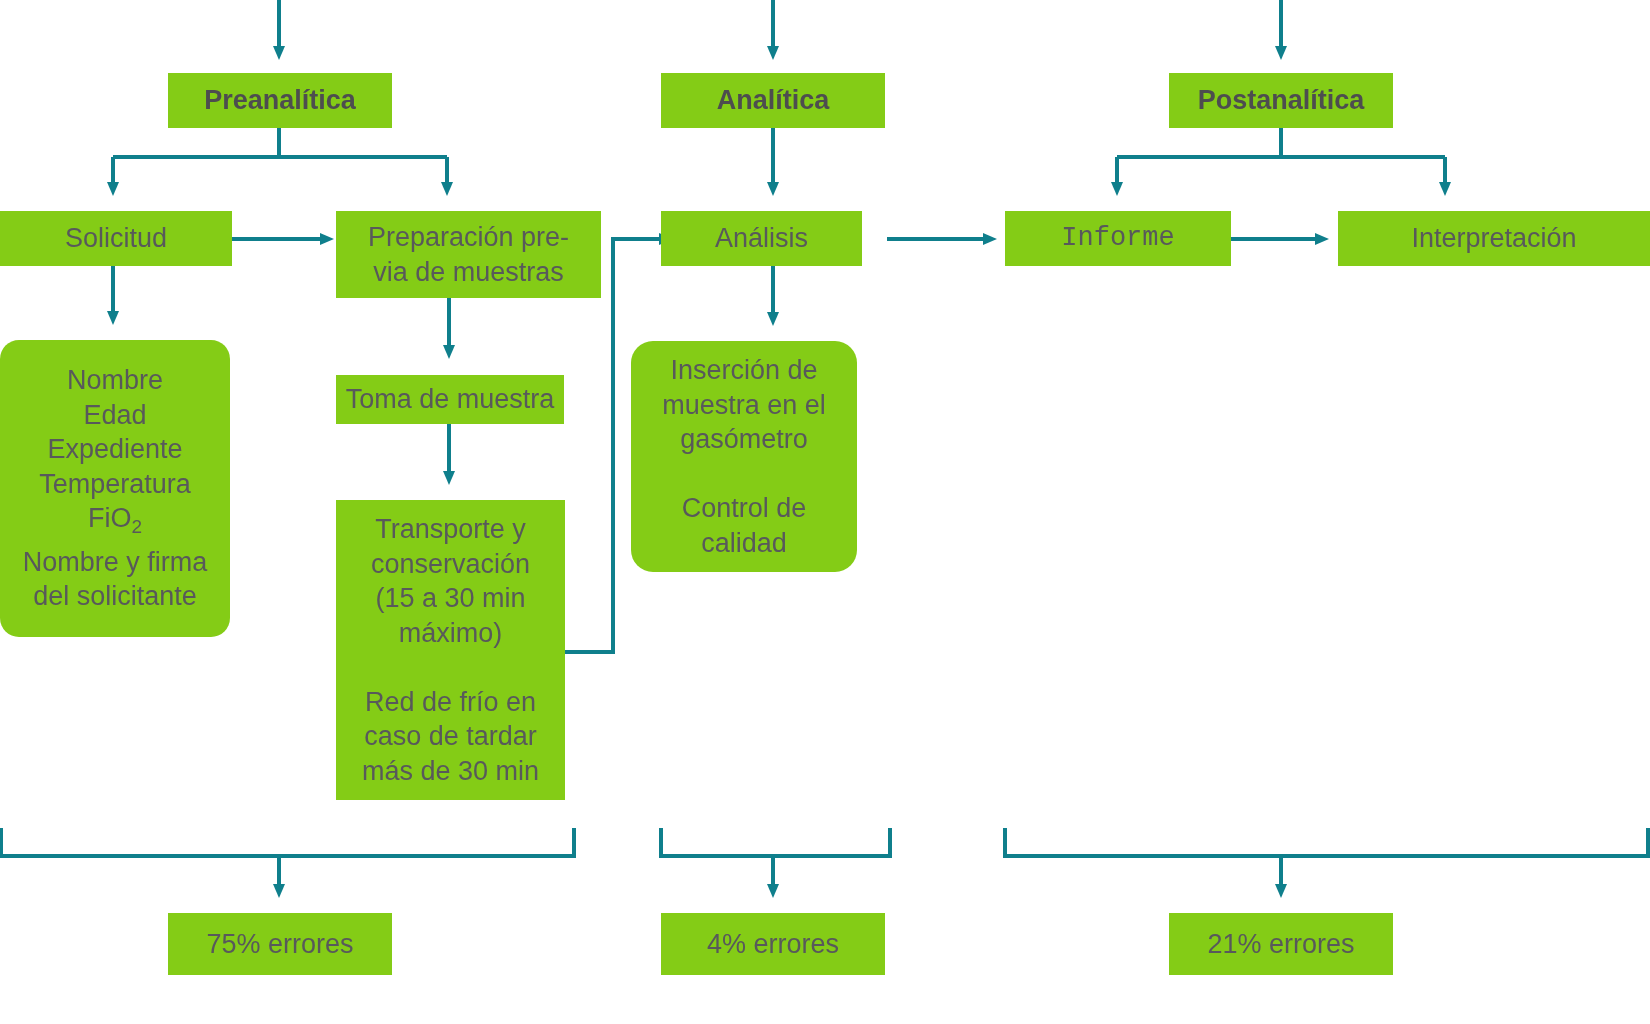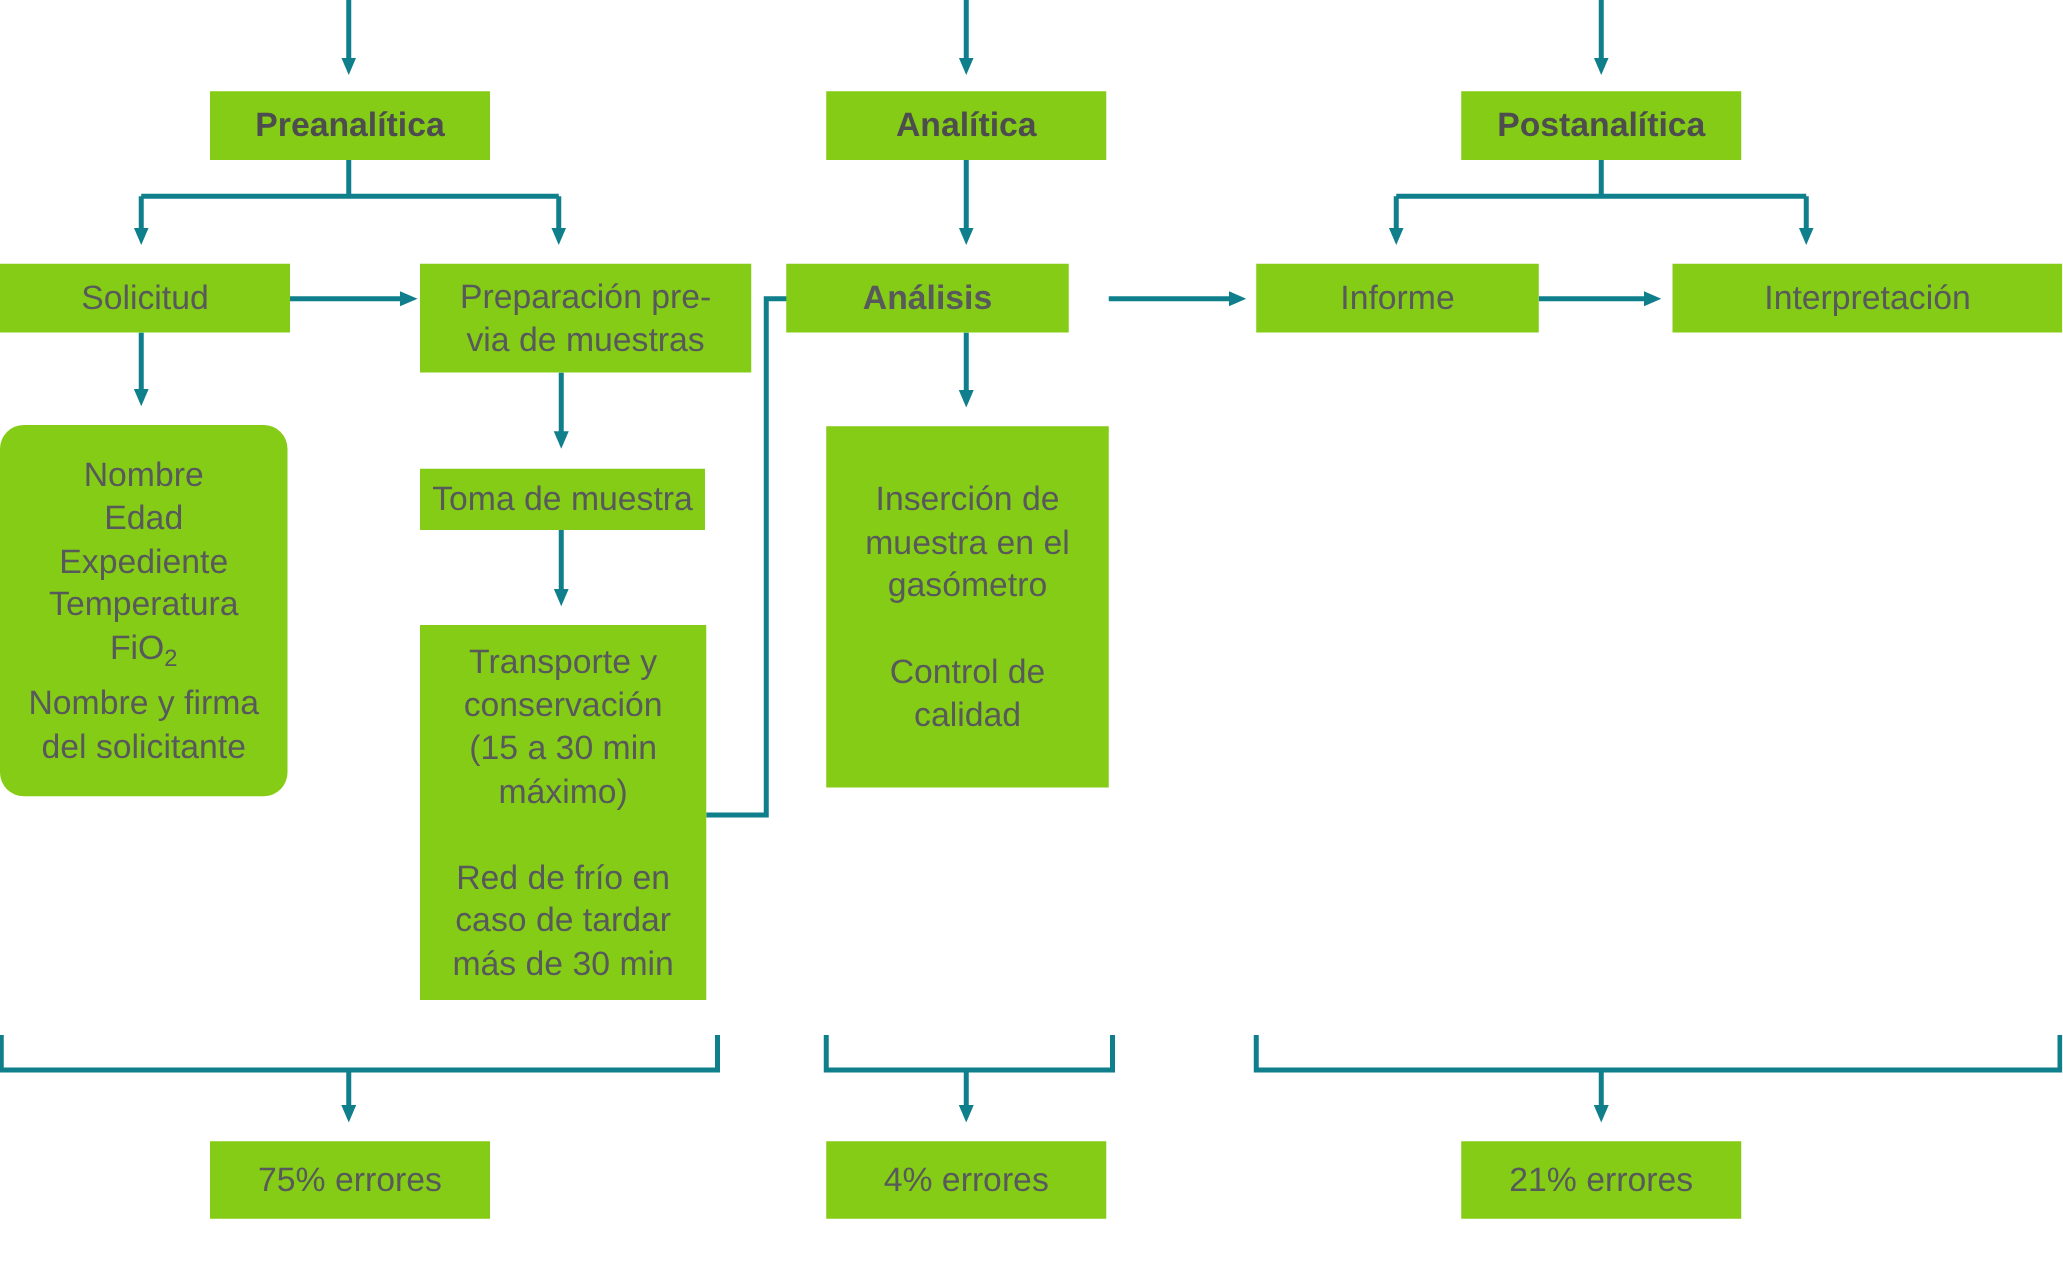--- a/index.html
+++ b/index.html
@@ -121,30 +121,30 @@
 
   <div class="box" style="left:336px;top:500px;width:229px;height:300px;">Transporte y
 conservación
 (15 a 30 min
 máximo)
 
 Red de frío en
 caso de tardar
 más de 30 min</div>
 
-  <div class="box" style="left:629px;top:211px;width:226px;height:55px;font-weight:bold;">Análisis</div>
+  <div class="box" style="left:661px;top:211px;width:201px;height:55px;">Análisis</div>
 
-  <div class="box" style="left:661px;top:341px;width:226px;height:289px;">Inserción de
+  <div class="box" style="left:631px;top:341px;width:226px;height:231px;border-radius:22px;">Inserción de
 muestra en el
 gasómetro
 
 Control de
 calidad</div>
 
-  <div class="box" style="left:1005px;top:211px;width:226px;height:55px;">Informe</div>
+  <div class="box" style="left:1005px;top:211px;width:226px;height:55px;font-family:Liberation Mono, monospace;">Informe</div>
 
   <div class="box" style="left:1338px;top:211px;width:312px;height:55px;">Interpretación</div>
 
   <div class="box" style="left:168px;top:913px;width:224px;height:62px;">75% errores</div>
 
   <div class="box" style="left:661px;top:913px;width:224px;height:62px;">4% errores</div>
 
   <div class="box" style="left:1169px;top:913px;width:224px;height:62px;">21% errores</div>
 
 </div>

